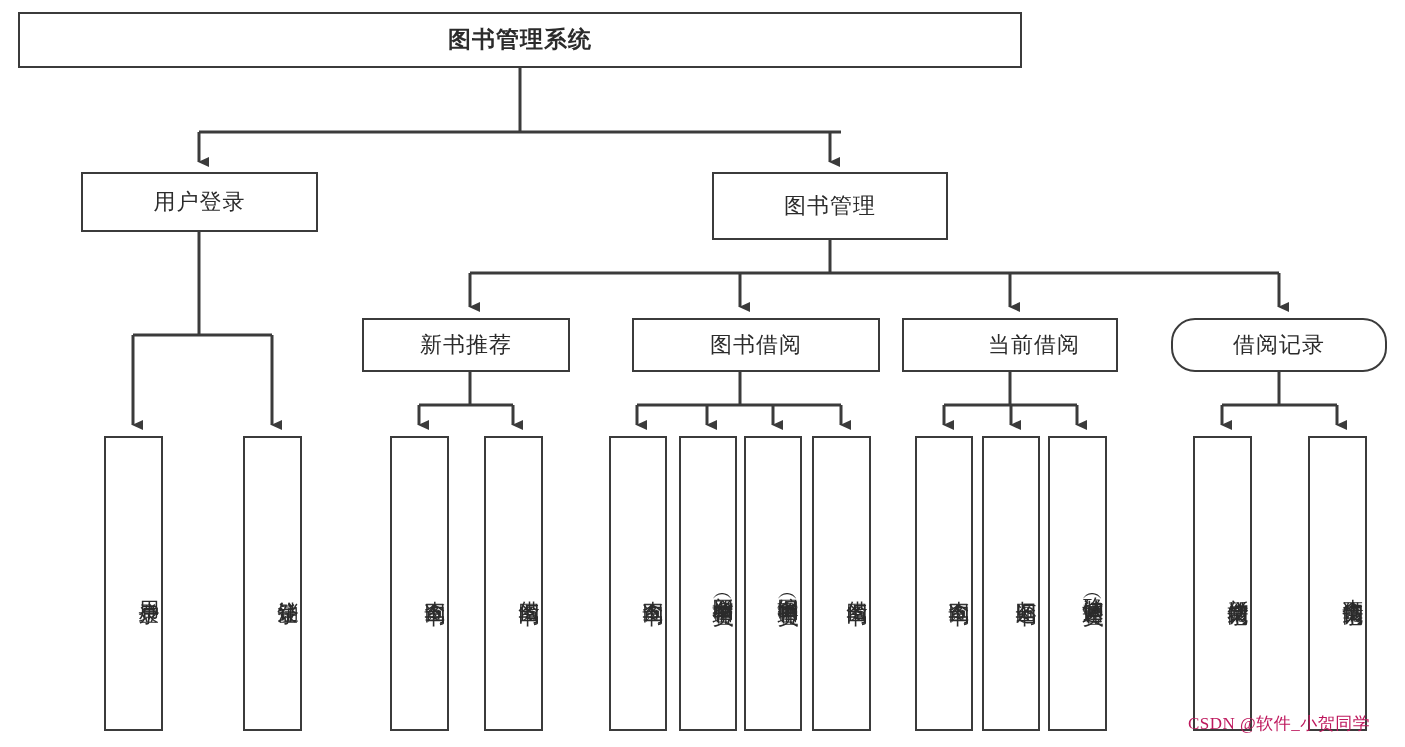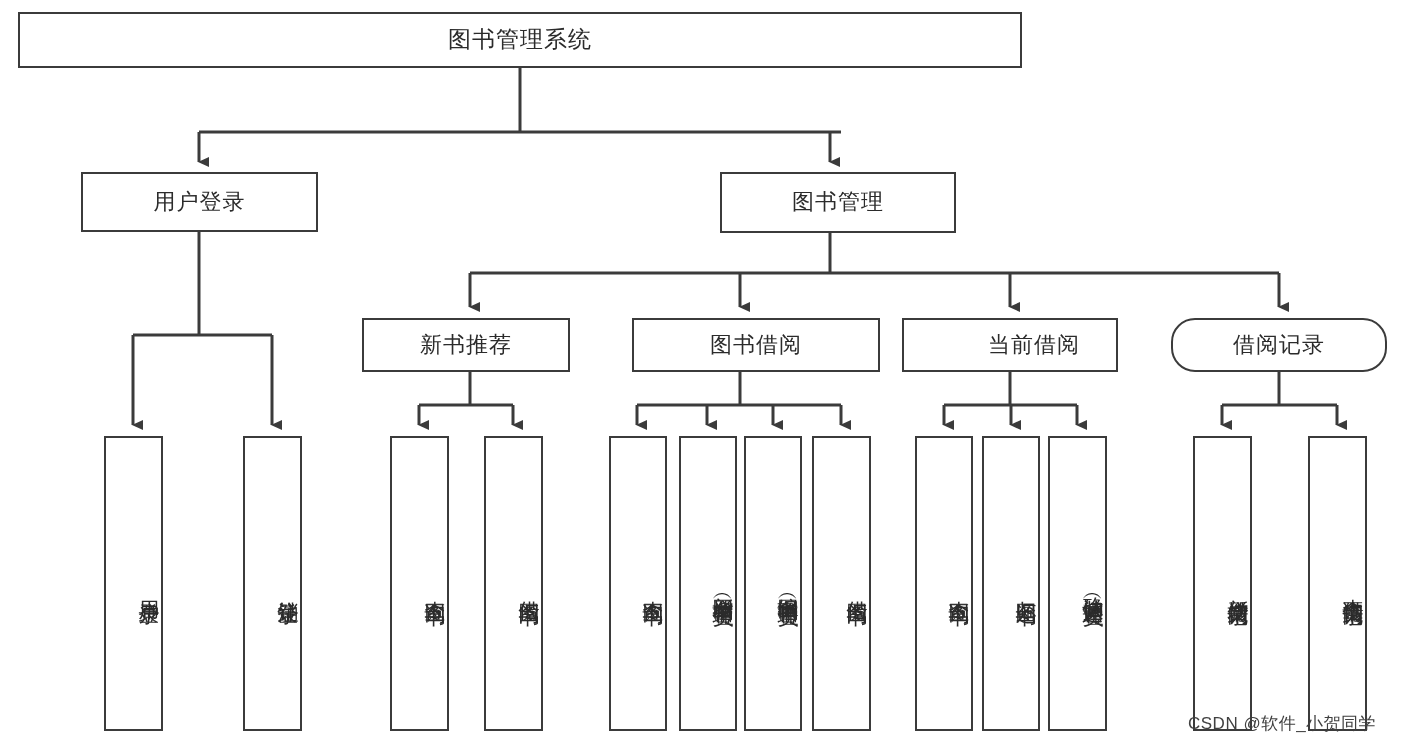--- a/index.html
+++ b/index.html
@@ -57,24 +57,24 @@
   .node.v > .vlabel {
     writing-mode: vertical-rl;
     text-orientation: upright;
     white-space: nowrap;
   }
   .watermark {
     position: absolute;
     left: 1188px;
     top: 712px;
     font-size: 17px;
-    color: #404040;
+    color: #be185d;
     letter-spacing: 0.5px;
     white-space: nowrap;
-    font-family: Liberation Sans, sans-serif;
+    font-family: Liberation Serif, serif;
   }
 </style>
 </head>
 <body>
 
 <div id="canvas">
 
   <svg id="wires" viewBox="0 0 1405 747" xmlns="http://www.w3.org/2000/svg">
     <defs>
       <marker id="arw" markerWidth="10" markerHeight="11" refX="5" refY="10" orient="auto" markerUnits="userSpaceOnUse">
@@ -118,29 +118,29 @@
       <path d="M1011,405 L1011,425" marker-end="url(#arw)"></path>
       <path d="M1077,405 L1077,425" marker-end="url(#arw)"></path>
 
       <path d="M1279,372 L1279,405"></path>
       <path d="M1222,405 L1337,405"></path>
       <path d="M1222,405 L1222,425" marker-end="url(#arw)"></path>
       <path d="M1337,405 L1337,425" marker-end="url(#arw)"></path>
     </g>
   </svg>
 
-  <div class="node h root" style="left:18px; top:12px; width:1004px; height:56px;">
+  <div class="node h root" style="left:18px; top:12px; width:1004px; height:56px;font-weight:bold;">
     <span>图书管理系统</span>
   </div>
 
   <div class="node h" style="left:81px; top:172px; width:237px; height:60px;">
     <span>用户登录</span>
   </div>
 
-  <div class="node h" style="left:712px; top:172px; width:236px; height:61px;margin-left:8px;">
+  <div class="node h" style="left:712px; top:172px; width:236px; height:68px;">
     <span>图书管理</span>
   </div>
 
   <div class="node h" style="left:362px; top:318px; width:208px; height:54px;">
     <span>新书推荐</span>
   </div>
 
   <div class="node h" style="left:632px; top:318px; width:248px; height:54px;justify-content:center;">
     <span>图书借阅</span>
   </div>

